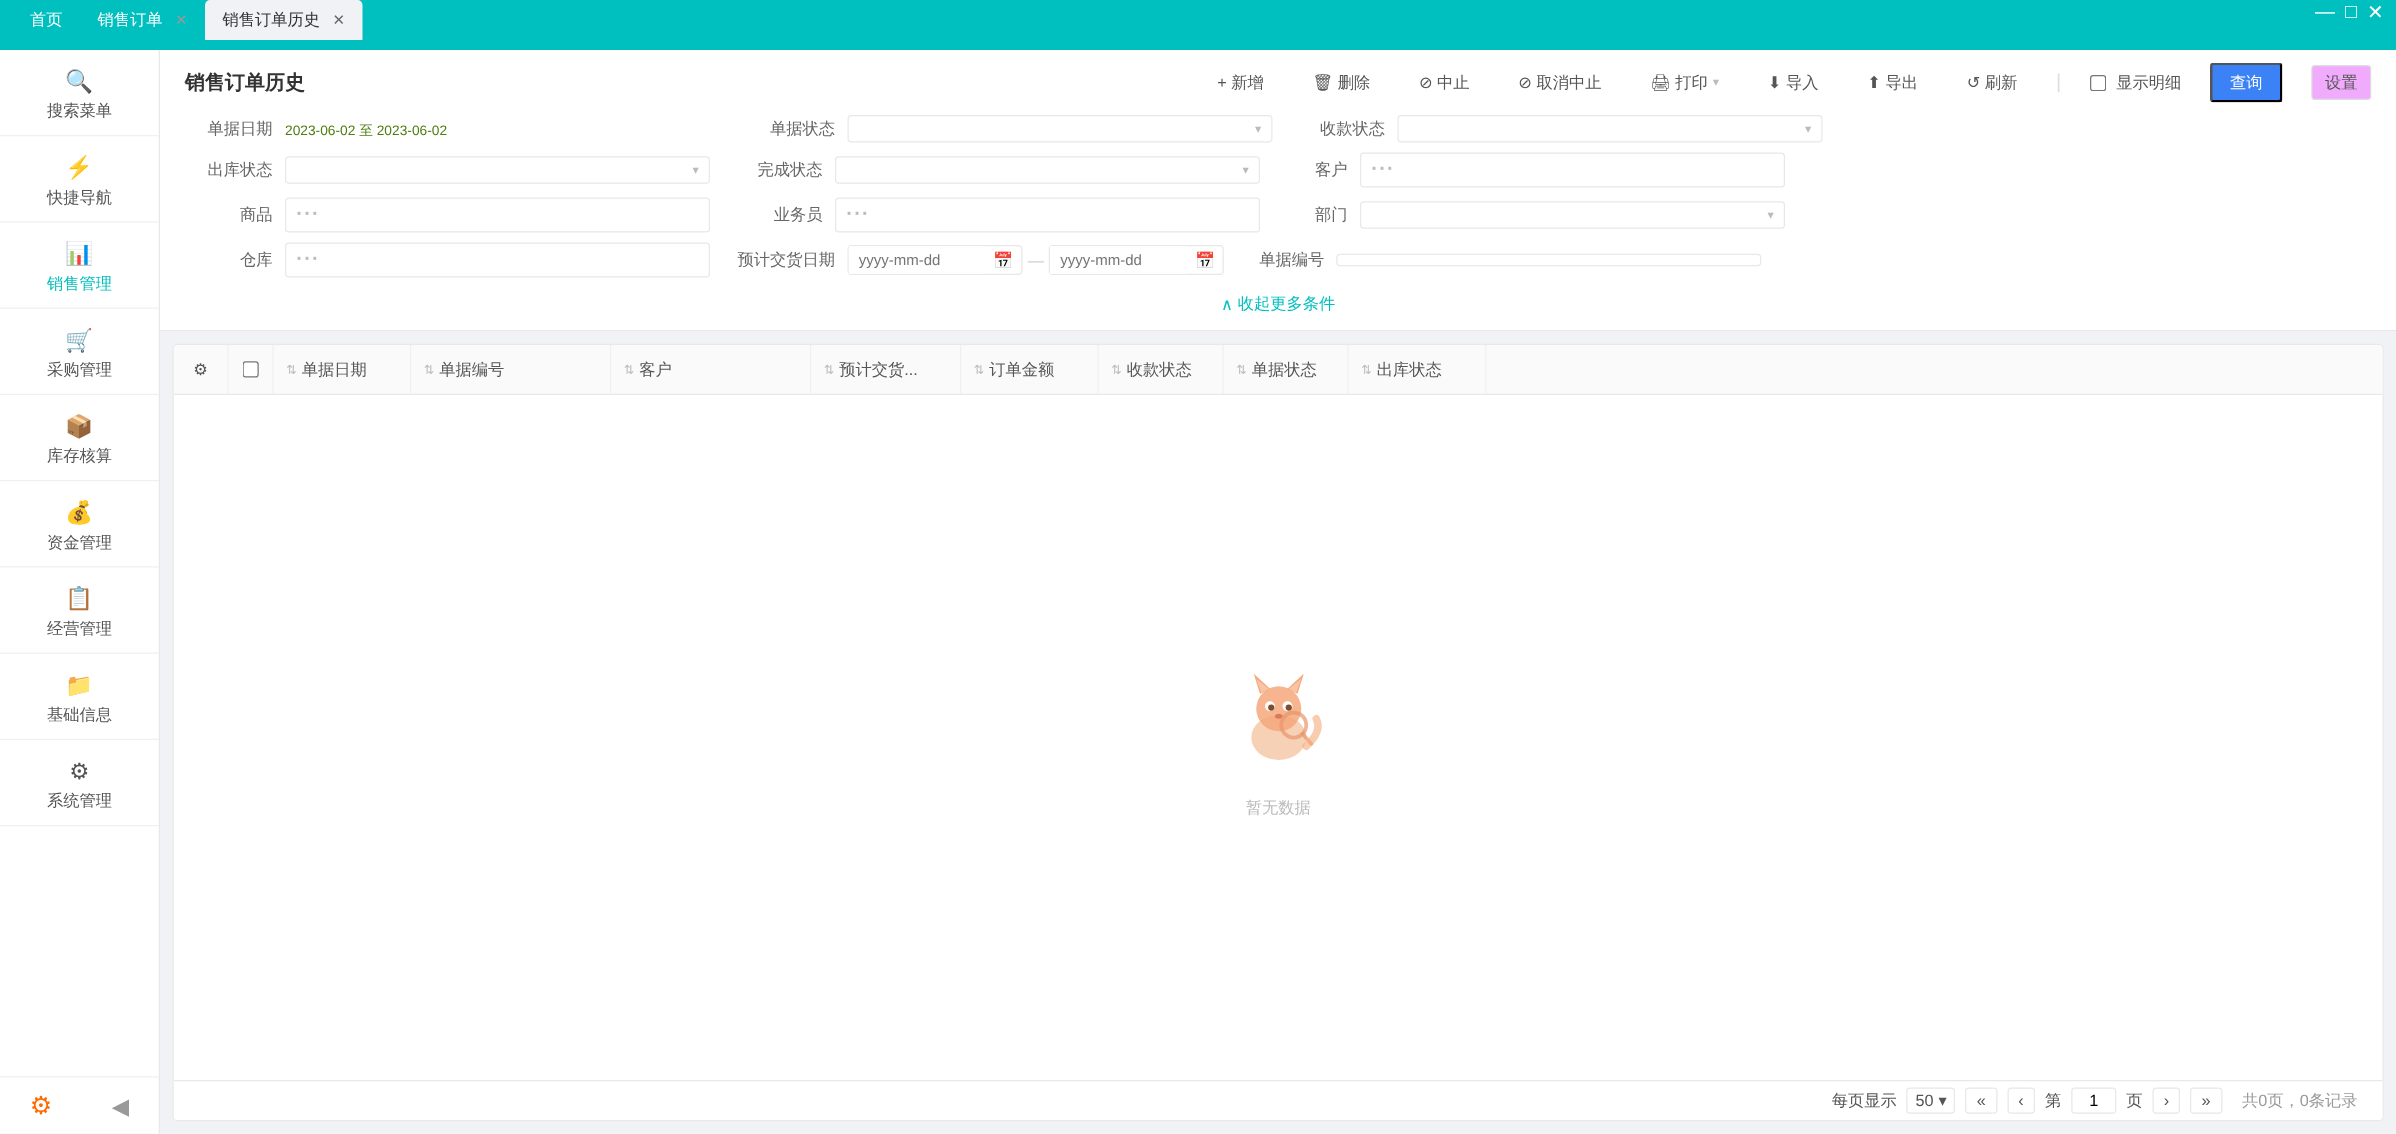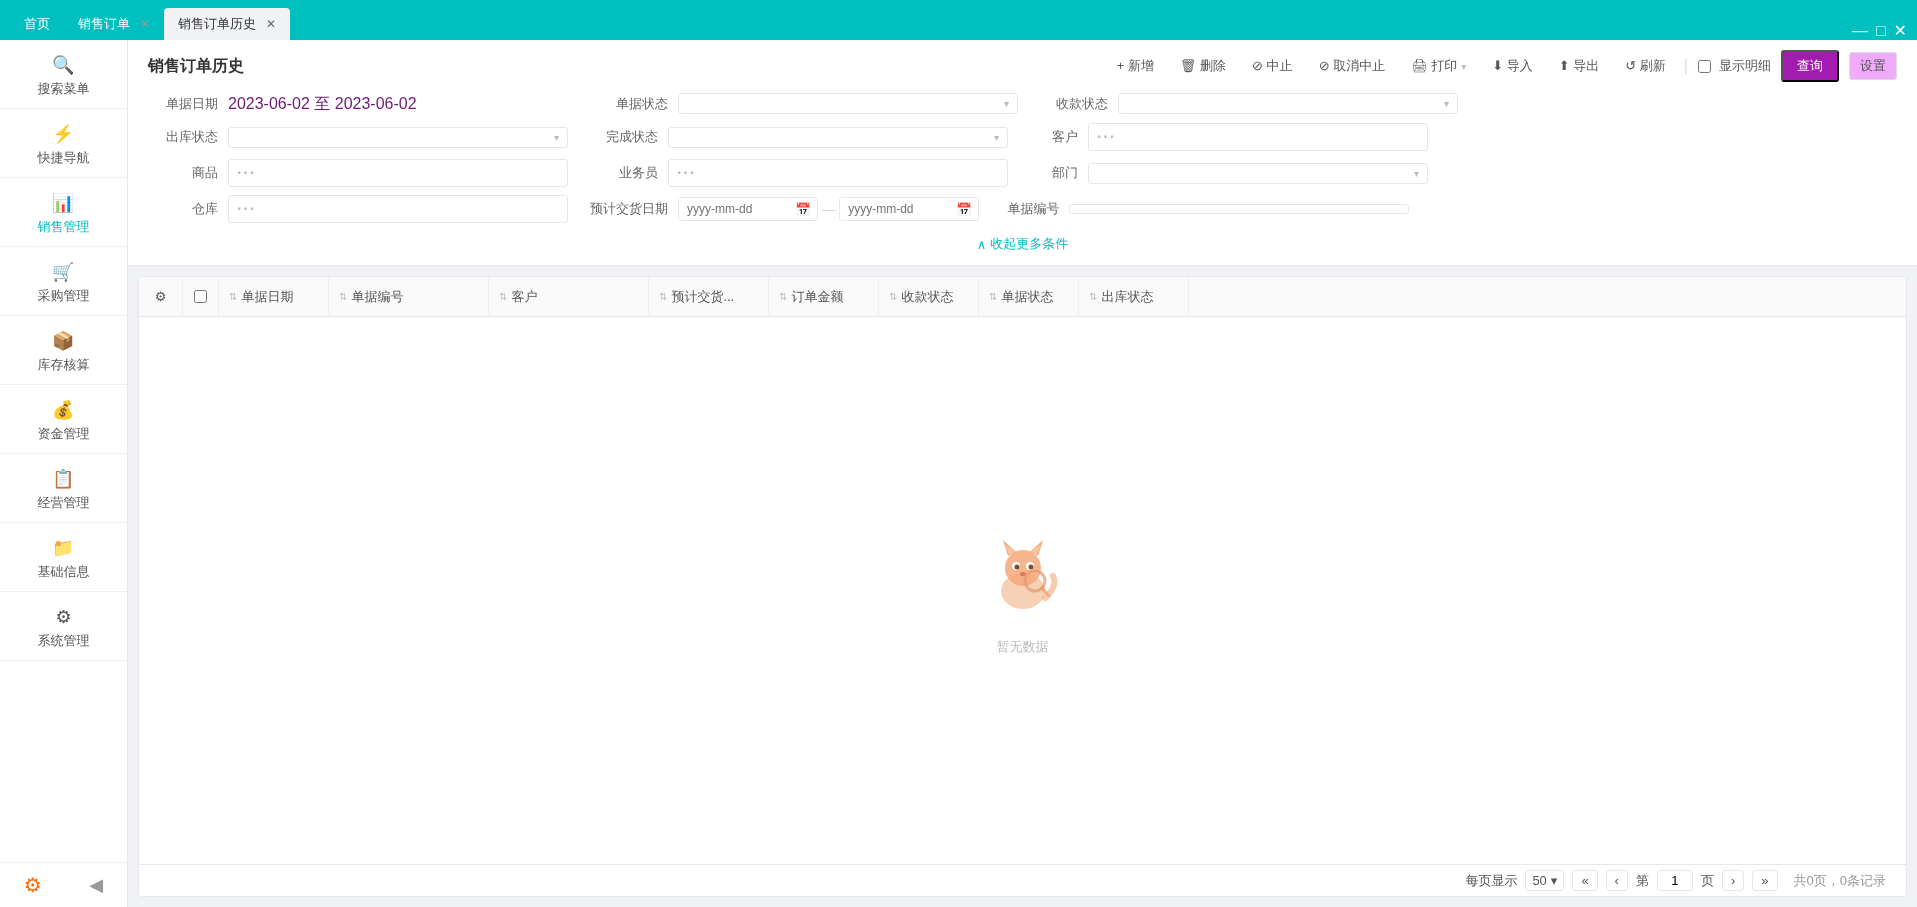--- a/index.html
+++ b/index.html
@@ -3,21 +3,21 @@
   <meta charset="utf-8">
   <style>
     * { box-sizing: border-box; margin: 0; padding: 0; font-family: 'Microsoft YaHei', Arial, sans-serif; font-size: 13px; }
     body { display: flex; flex-direction: column; height: 907px; width: 1917px; background: #f0f2f5; overflow: hidden; }
 
     
     .top-bar {
       height: 40px;
       background: #00bfbf;
       display: flex;
-      align-items: flex-end;
+      align-items: flex-start;
       padding: 0 10px;
       flex-shrink: 0;
       position: relative;
     }
     .top-bar-tabs {
       display: flex;
       align-items: center;
       flex: 1;
     }
     .tab-item {
@@ -106,34 +106,34 @@
       margin-bottom: 10px;
     }
     .page-title {
       font-size: 16px;
       font-weight: bold;
       color: #333;
     }
     .toolbar {
       display: flex;
       align-items: center;
-      gap: 10px;
+      gap: 23px;
     }
     .toolbar-btn {
       display: flex;
       align-items: center;
       gap: 4px;
       cursor: pointer;
       font-size: 13px;
       color: #555;
       padding: 4px 8px;
       border-radius: 3px;
     }
     .toolbar-btn-orange {
-      background: #a21caf;
+      background: #3b82f6;
       color: #fff;
       border-radius: 3px;
       padding: 5px 14px;
       cursor: pointer;
       font-size: 13px;
     }
     .toolbar-btn-outline {
       border: 1px solid #ddd;
       background: #f0abfc;
       color: #555;
@@ -193,22 +193,22 @@
       color: #555;
       border: 1px solid transparent;
     }
     .date-btn.active {
       background: #ff6a00;
       color: #fff;
       border-radius: 10px;
       border: none;
     }
     .date-range {
-      font-size: 16px;
-      color: #701a75;
+      font-size: 11px;
+      color: #4d7c0f;
       margin-top: 2px;
     }
     .select-control {
       display: flex;
       align-items: center;
       border: 1px solid #e8e8e8;
       border-radius: 3px;
       padding: 4px 8px;
       background: #fff;
       cursor: pointer;

